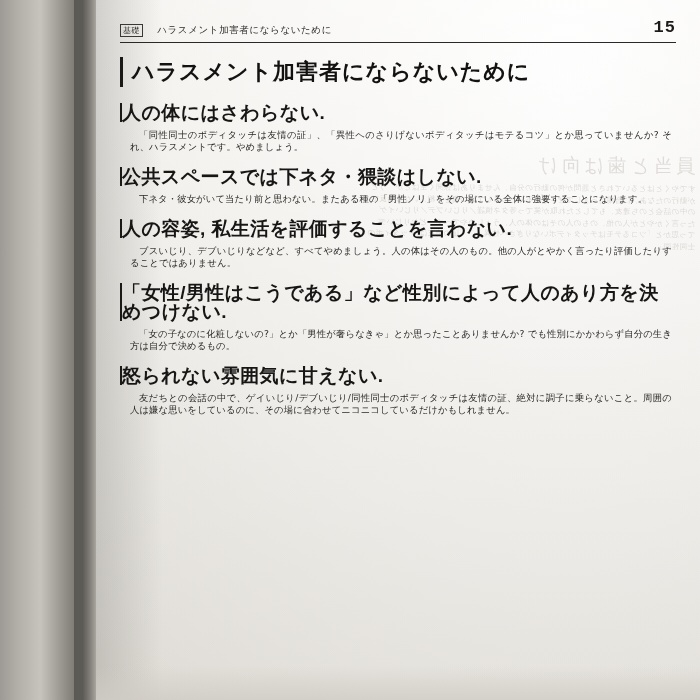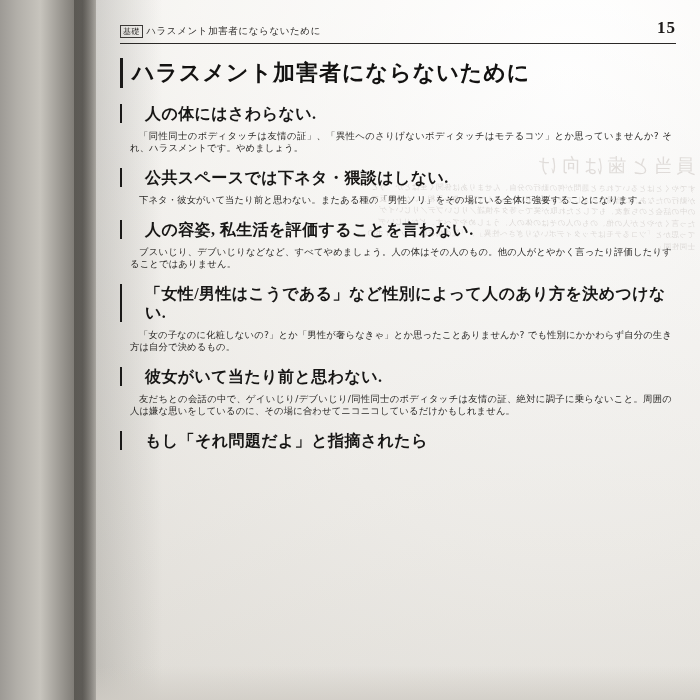--- a/index.html
+++ b/index.html
@@ -97,34 +97,34 @@
   }
   .header-row {
     display: flex;
     align-items: flex-end;
     justify-content: space-between;
     padding-bottom: 3px;
   }
   .running-head {
     display: flex;
     align-items: center;
-    gap: 3px;
+    gap: 14px;
     font-family: "DejaVu Sans", sans-serif;
     font-size: 9.5px;
     color: #2e2c2a;
     letter-spacing: .6px;
   }
   .chip {
     border: 1px solid #3a3836;
     padding: 0 2px;
     font-size: 8px;
     line-height: 11px;
   }
   .folio {
-    font-family: Liberation Serif, serif;
+    font-family: Liberation Mono, monospace;
     font-weight: bold;
     font-size: 17px;
     color: #1d1b1a;
     letter-spacing: 1px;
   }
   .rule {
     height: 1.4px;
     background: #2b2927;
     margin-top: 2px;
     margin-bottom: 14px;
@@ -140,28 +140,28 @@
     letter-spacing: 1px;
     border-left: 3px solid #1a1918;
     padding-left: 9px;
     margin-bottom: 16px;
   }
 
   
   .section { margin-bottom: 14px; }
 
   .sec-head {
-    font-family: Liberation Serif, serif;
+    font-family: Liberation Sans, sans-serif;
     font-weight: bold;
-    font-size: 16px;
+    font-size: 19px;
     line-height: 19px;
     color: #171615;
     letter-spacing: .4px;
     border-left: 2.5px solid #1a1918;
-    padding-left: 23px;
+    padding-left: 0;
     margin-bottom: 7px;
   }
   .sec-body {
     font-family: "DejaVu Sans", sans-serif;
     font-size: 9.3px;
     line-height: 12px;
     color: #2a2826;
     letter-spacing: .15px;
     text-align: justify;
     padding-left: 10px;
@@ -216,28 +216,27 @@
         <div class="sec-head">人の容姿, 私生活を評価することを言わない.</div>
         <div class="sec-body">ブスいじり、デブいじりなどなど、すべてやめましょう。人の体はその人のもの。他の人がとやかく言ったり評価したりすることではありません。</div>
       </div>
 
       <div class="section">
         <div class="sec-head">「女性/男性はこうである」など性別によって人のあり方を決めつけない.</div>
         <div class="sec-body">「女の子なのに化粧しないの?」とか「男性が奢らなきゃ」とか思ったことありませんか? でも性別にかかわらず自分の生き方は自分で決めるもの。</div>
       </div>
 
       <div class="section">
-        <div class="sec-head">彼女がいて当たり前と思わない.</div>
+        <div class="sec-head">怒られない雰囲気に甘えない.</div>
         <div class="sec-body">友だちとの会話の中で、ゲイいじり/デブいじり/同性同士のボディタッチは友情の証、絶対に調子に乗らないこと。周囲の人は嫌な思いをしているのに、その場に合わせてニコニコしているだけかもしれません。</div>
       </div>
 
       <div class="section">
       </div>
 
       <div class="section">
-        <div class="sec-head">もし「それ問題だよ」と指摘されたら</div>
       </div>
 
     </div>
 
     <div class="page-bottom-fade"></div>
   </div>
 </div>
 
 </body></html>

